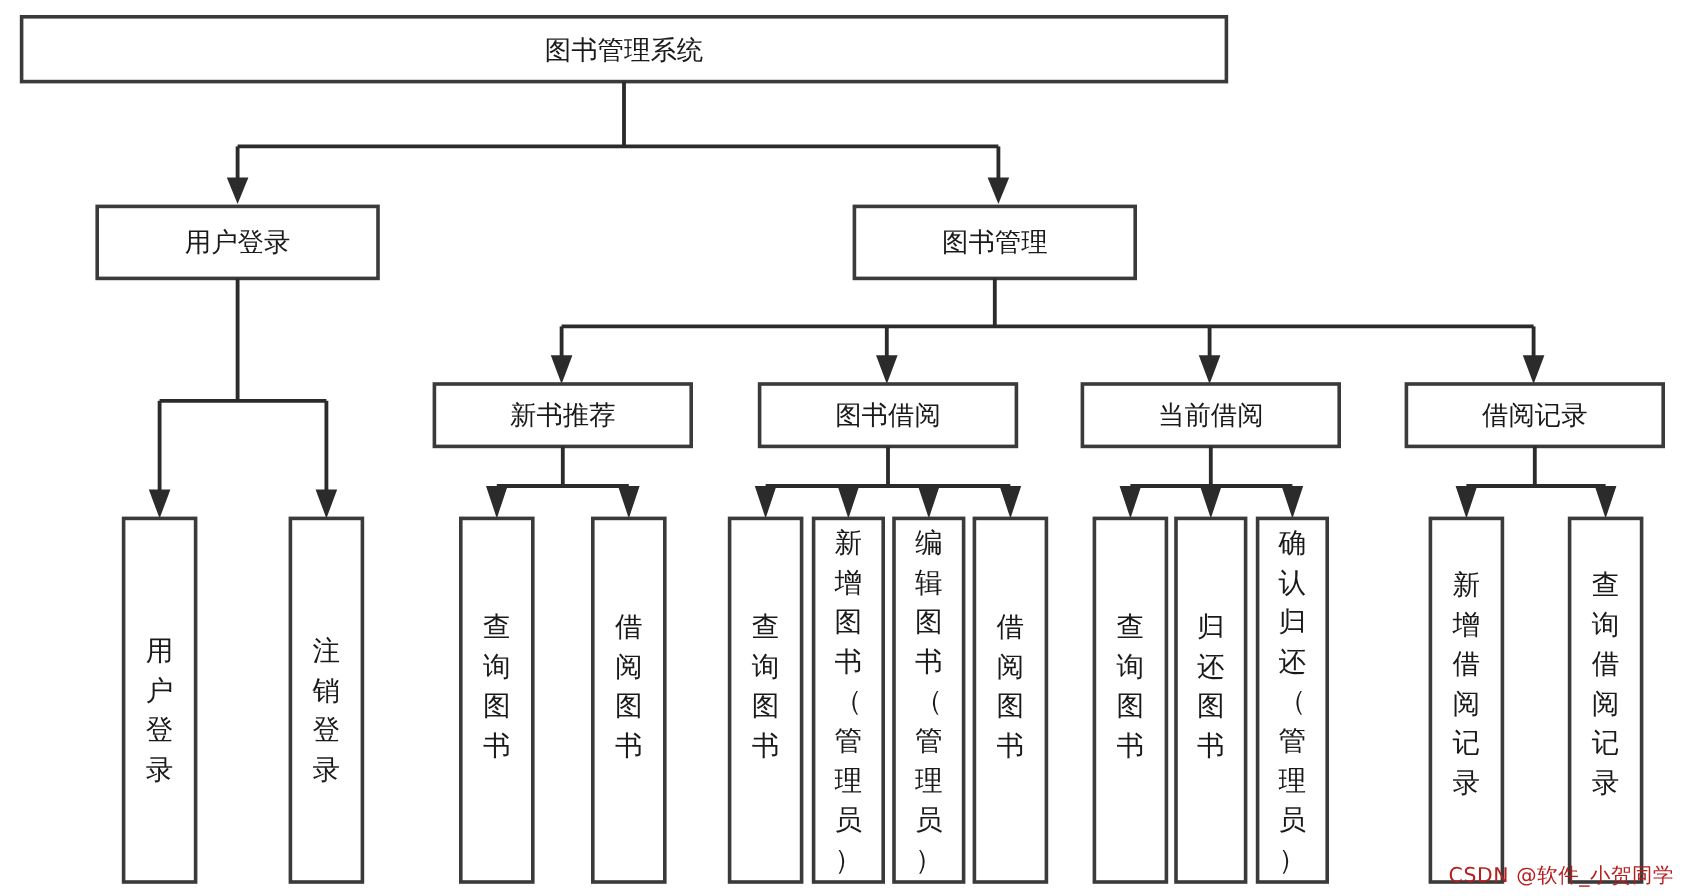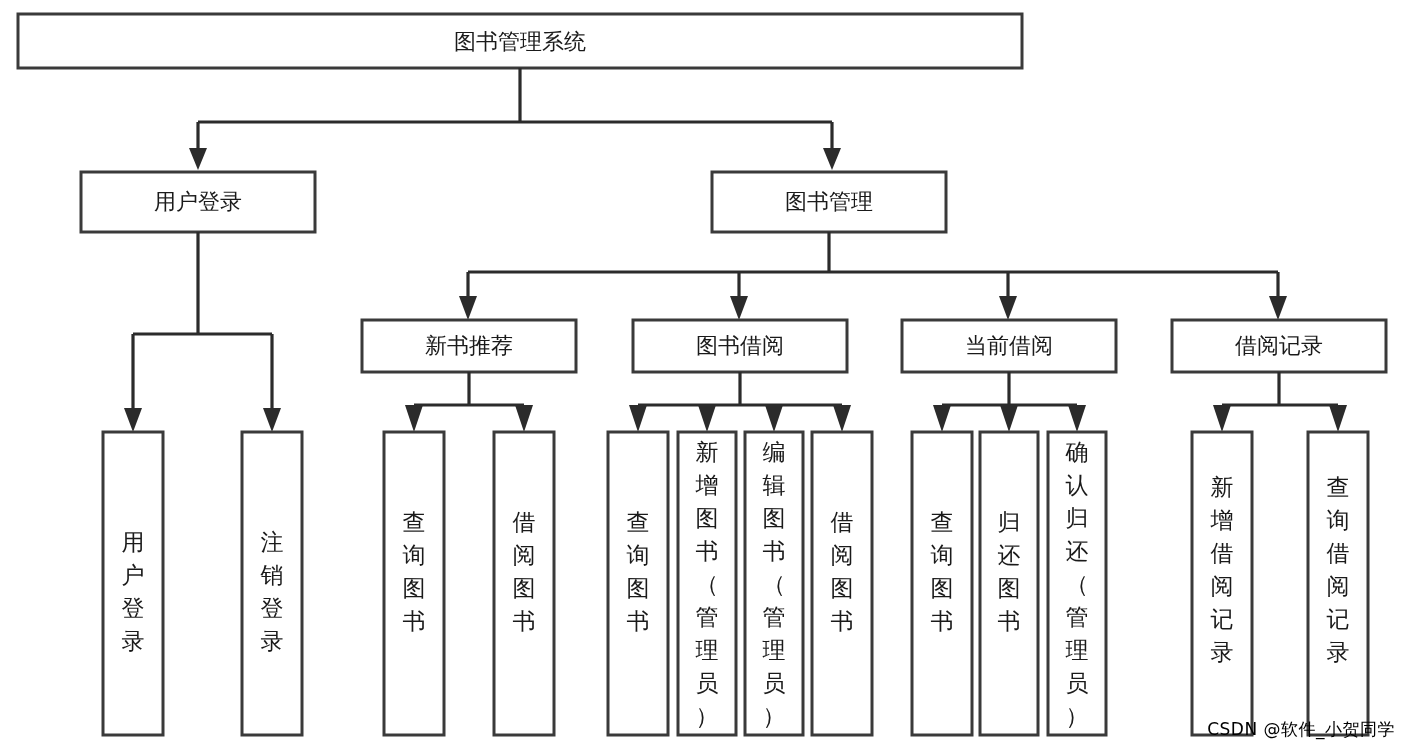--- a/index.html
+++ b/index.html
@@ -47,21 +47,21 @@
     font-size: 23px;
     fill: #1a1a1a;
     text-anchor: middle;
   }
   .watermark {
     position: absolute;
     right: 10px;
     bottom: 6px;
     font-family: "DejaVu Sans", "Liberation Sans", sans-serif;
     font-size: 17px;
-    color: #000000;
+    color: #b91c1c;
     letter-spacing: 0.5px;
     white-space: nowrap;
     user-select: none;
   }
 </style>
 </head>
 <body>
 
 <svg id="diagram" viewBox="0 0 1405 747">
 

